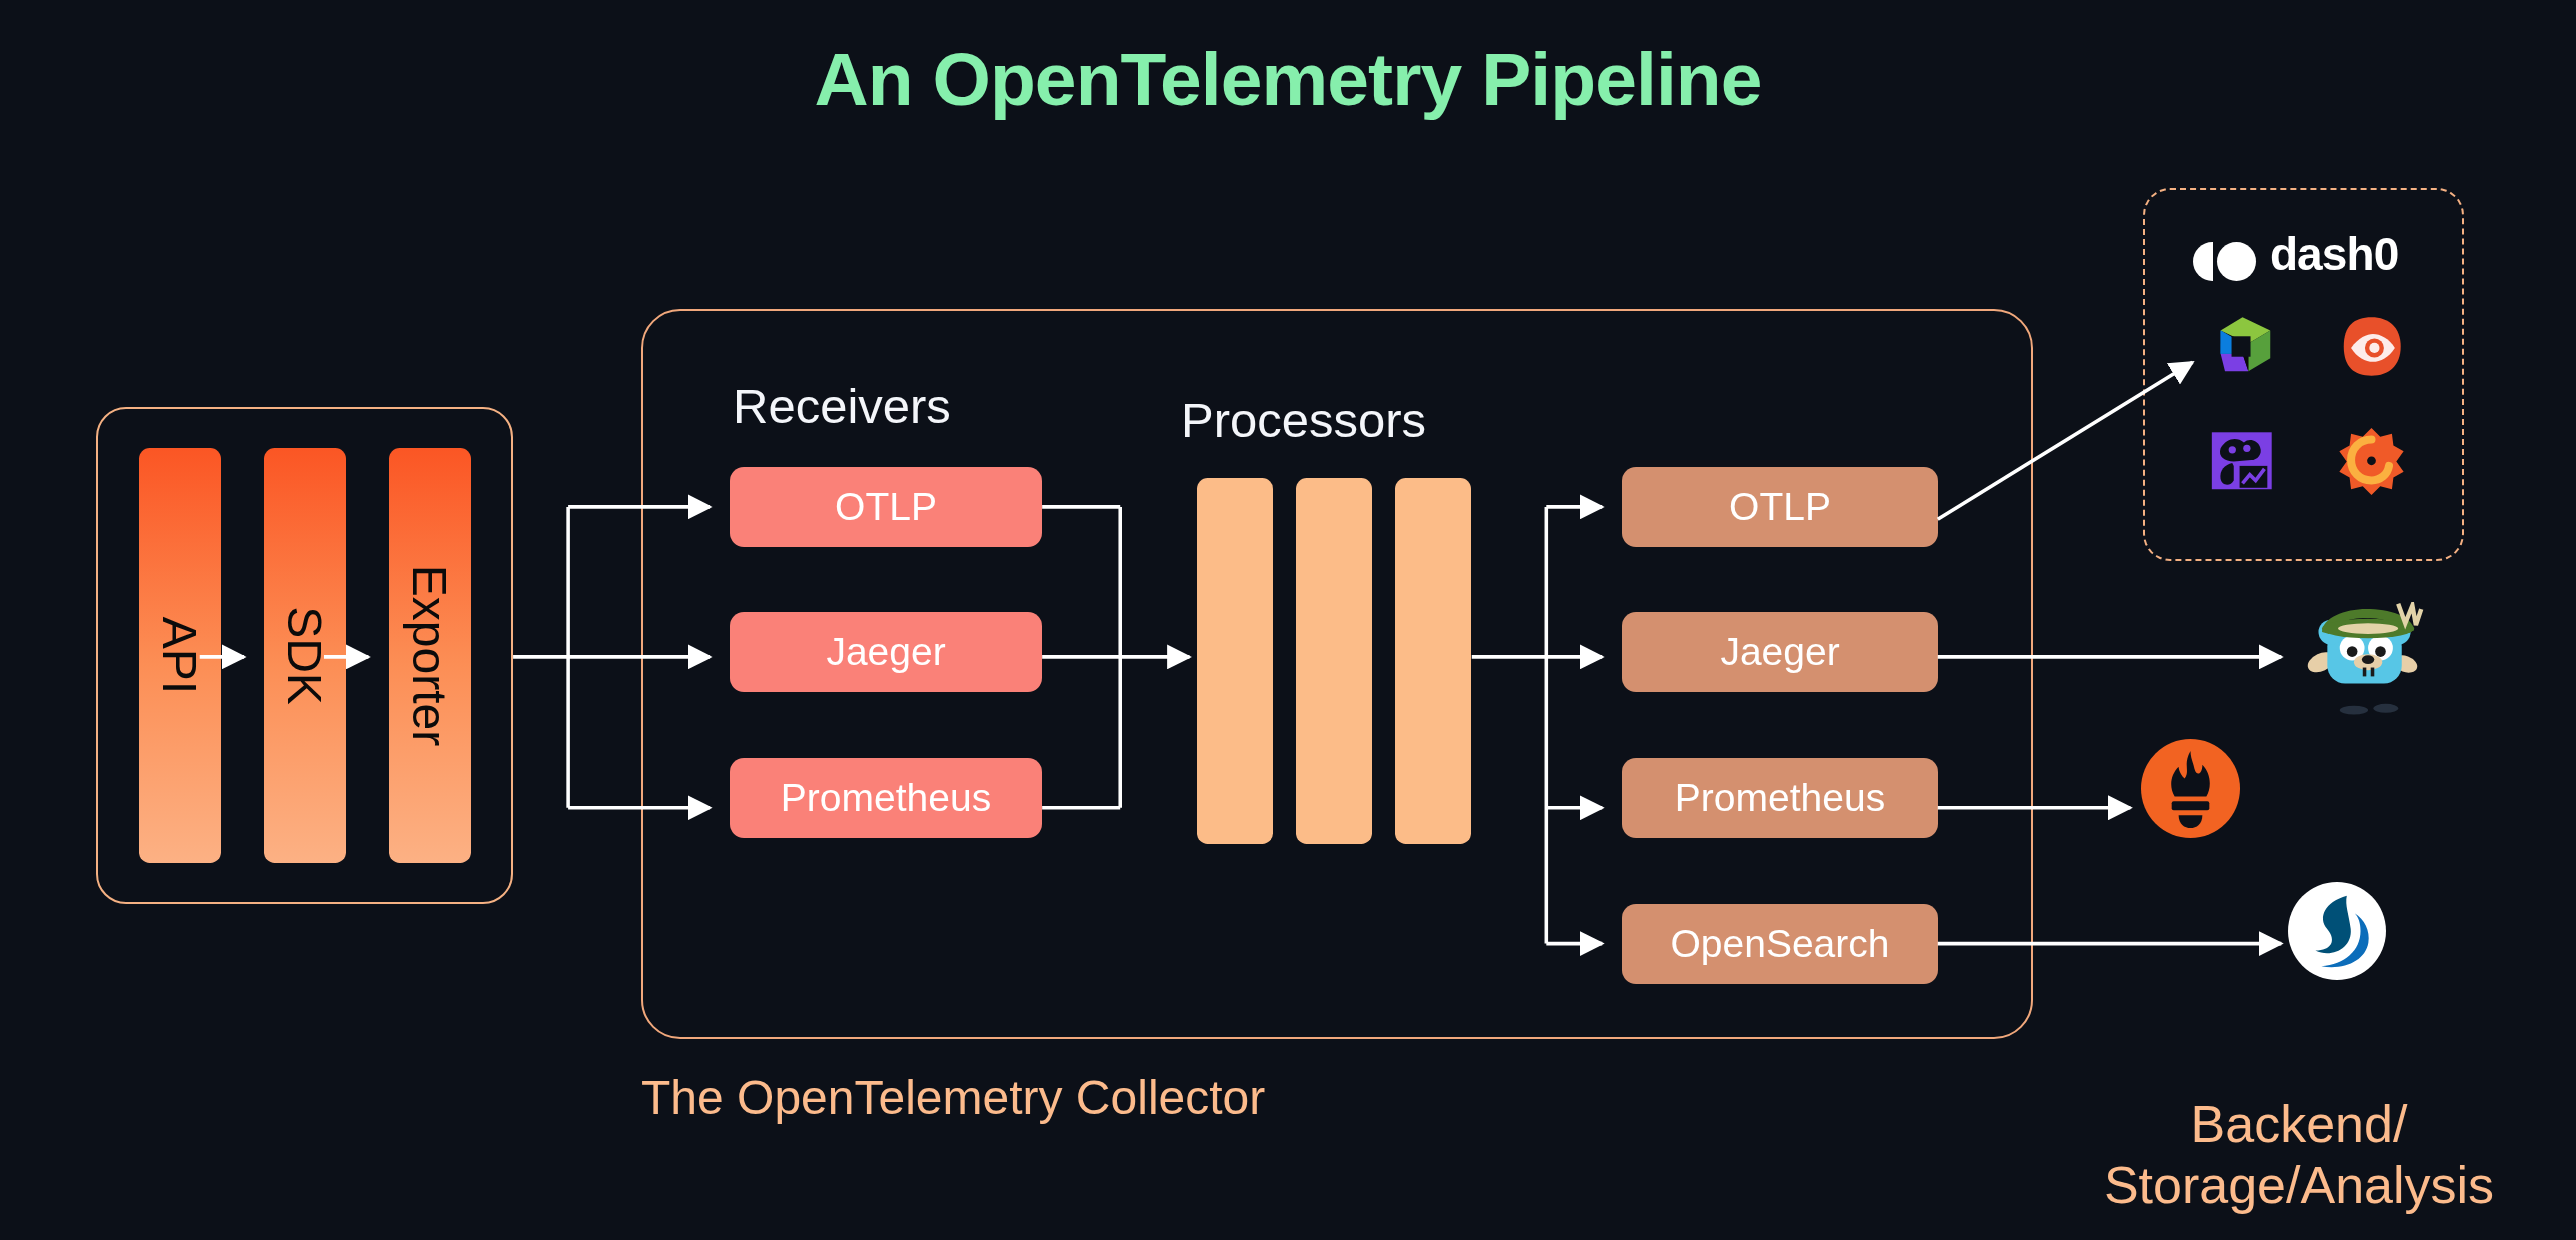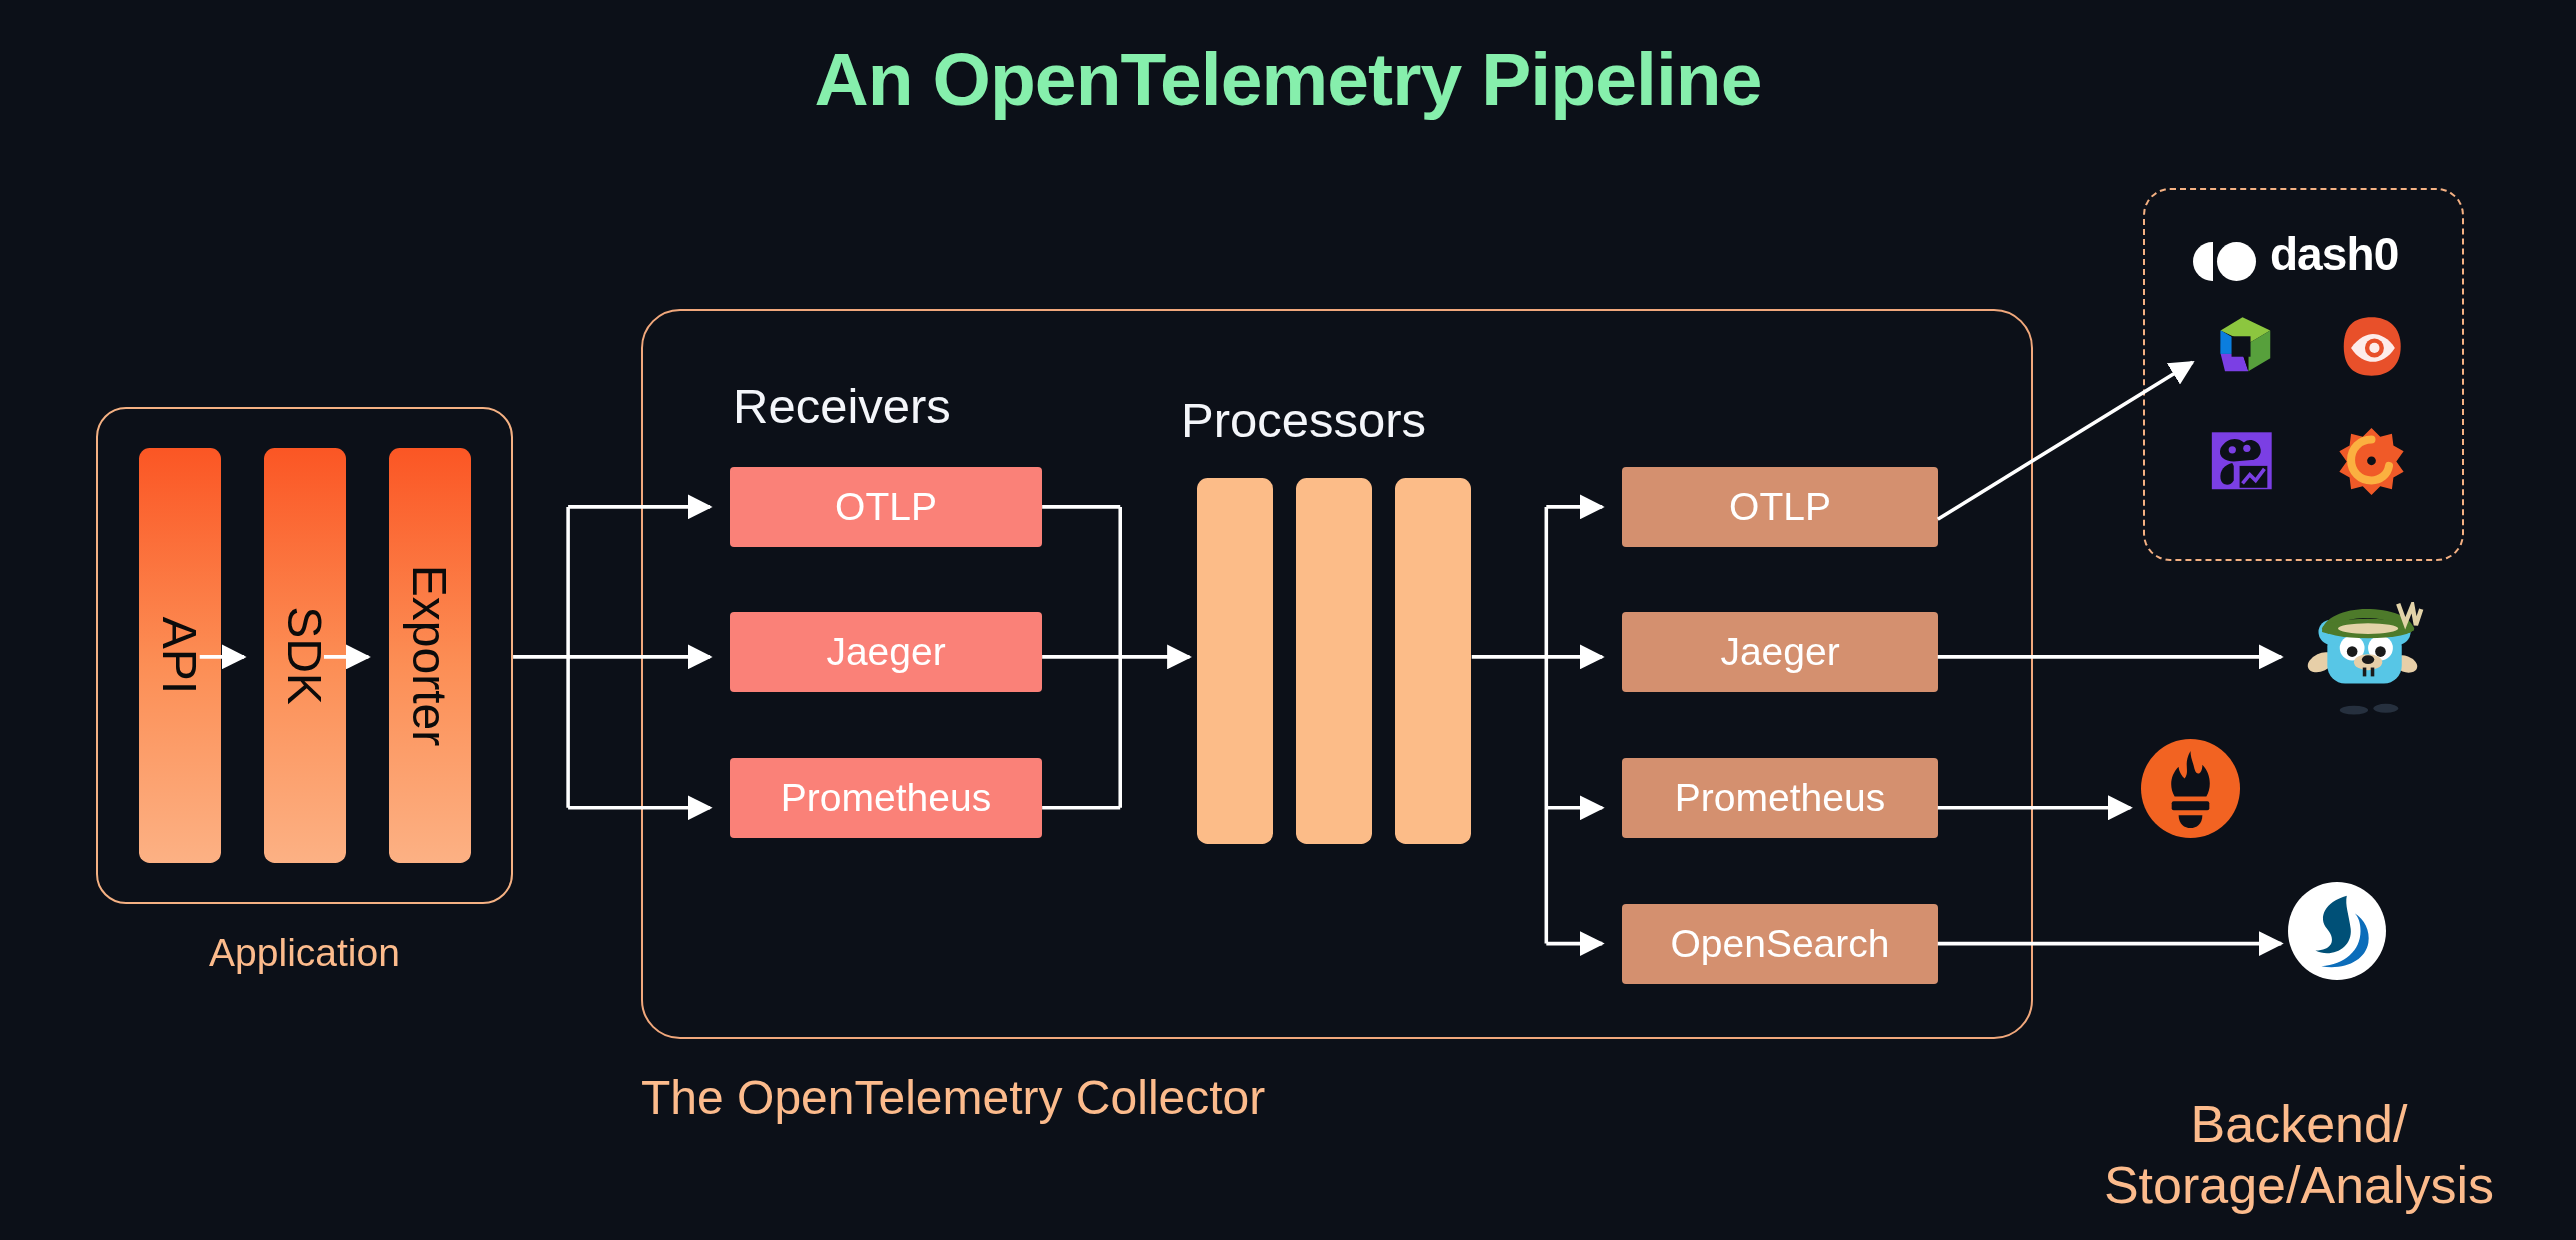--- a/index.html
+++ b/index.html
@@ -62,21 +62,21 @@
   .col-heading {
     position: absolute; color: #f4f6fa; font-size: 49px; text-align: left;
     white-space: nowrap;
   }
   #h-receivers  { left: 733px;  top: 378px; width: 355px; }
   #h-processors { left: 1181px; top: 392px; width: 302px; }
   #h-exporters  { left: 1633px; top: 378px; width: 355px; }
 
   
   .pill {
-    position: absolute; border-radius: 4px;
+    position: absolute; border-radius: 14px;
     display: flex; align-items: center; justify-content: center;
     font-size: 39px; color: #ffffff; white-space: nowrap;
   }
   .pill.receiver { background: #fa8178; width: 312px; height: 80px; left: 730px; }
   .pill.exporter { background: #d4906f; width: 316px; height: 80px; left: 1622px; }
 
   #rx-0 { top: 467px; }
   #rx-1 { top: 612px; }
   #rx-2 { top: 758px; }
   #ex-0 { top: 467px; }
@@ -155,21 +155,20 @@
       </div>
       <div class="vbar">
         <span>SDK</span>
       </div>
       <div class="vbar">
         <span>Exporter</span>
       </div>
     </div>
   </div>
   <div class="app-client-label">
-    <div>Application</div>
   </div>
 
   <div class="collector-box"></div>
   <div class="collector-label">The OpenTelemetry Collector</div>
 
   <div class="col-heading" id="h-receivers">Receivers</div>
   <div class="col-heading" id="h-processors">Processors</div>
 
   <div class="pill receiver" id="rx-0">OTLP</div>
   <div class="pill receiver" id="rx-1">Jaeger</div>

